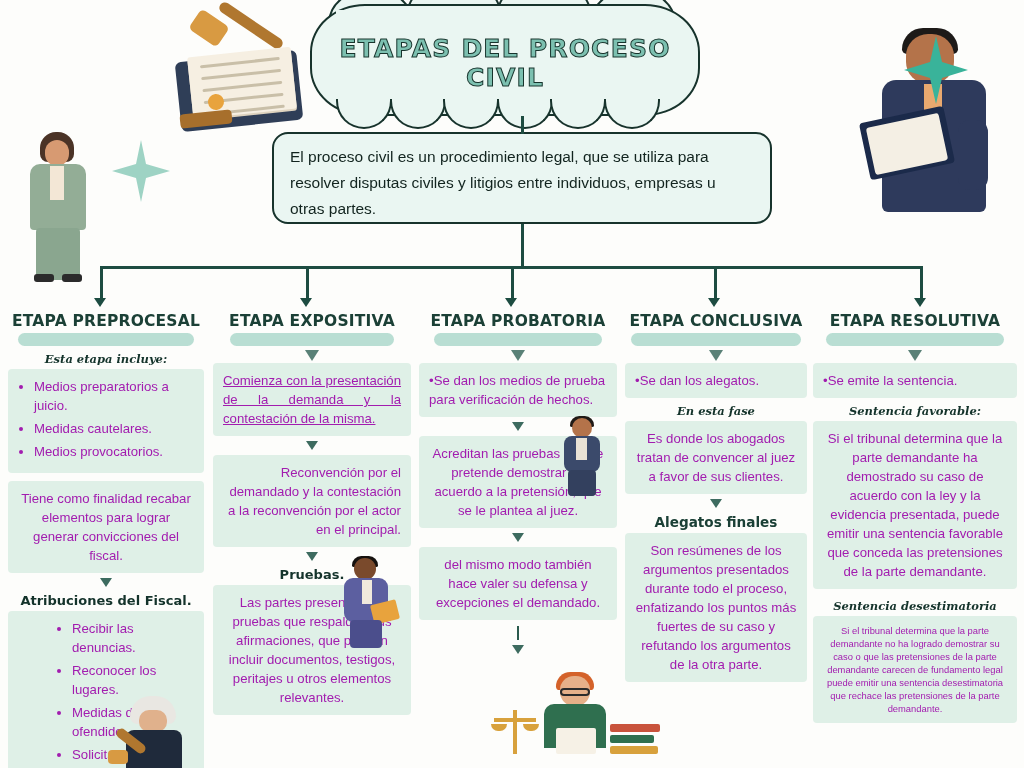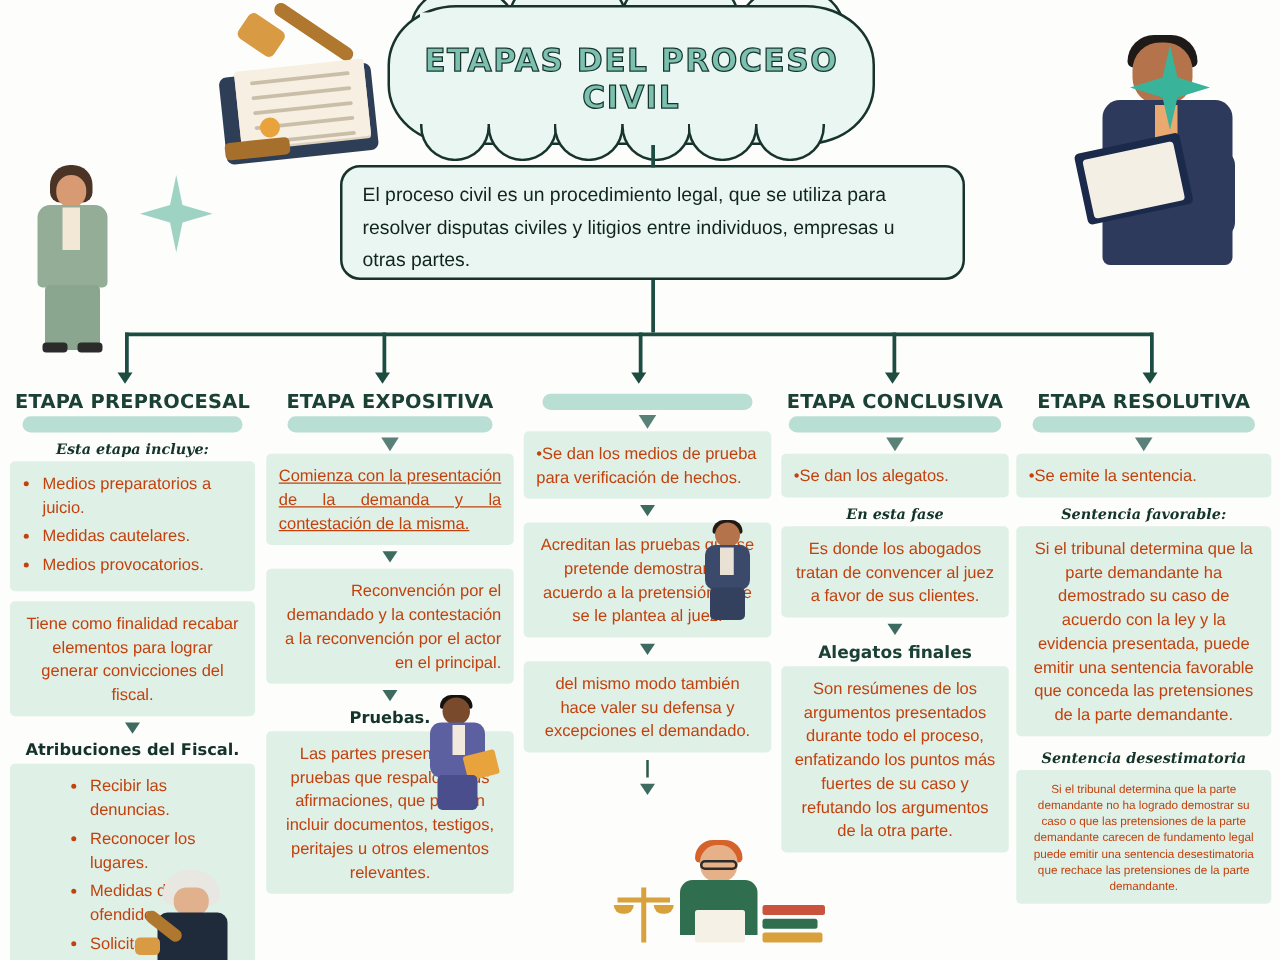--- a/index.html
+++ b/index.html
@@ -92,21 +92,21 @@
   }
   .small-arrow {
     margin: 4px auto 2px; width: 0; height: 0;
     border-left: 7px solid transparent;
     border-right: 7px solid transparent;
     border-top: 11px solid #3d6b5f;
     opacity: .85;
   }
   .box {
     background: #dff0e7; border-radius: 4px;
-    padding: 8px 10px; font-size: 13.2px; line-height: 19px; color: #c2410c;
+    padding: 8px 10px; font-size: 13.2px; line-height: 19px; color: #a21caf;
     margin: 0 auto;
   }
   .box.center { text-align: center; }
   .box.just { text-align: justify; }
   ul.bul { margin: 0; padding-left: 16px; }
   ul.bul li { margin: 0 0 4px 0; }
   .sub-label {
     text-align: center; font-size: 11.5px; font-weight: bold;
     color: #14332b; font-family: "DejaVu Serif", serif; font-style: italic;
     margin: 6px 0 3px;
@@ -344,20 +344,21 @@
     <span>Comienza con la presentación de la demanda y la contestación de la misma.</span>
   </div>
   <div class="mini-arrow"></div>
   <div class="box center" style="width:198px;text-align:right;">Reconvención por el demandado y la contestación a la reconvención por el actor en el principal.</div>
   <div class="mini-arrow"></div>
   <div class="sub-label plain">Pruebas.</div>
   <div class="box center" style="width:198px;">Las partes presentan las pruebas que respaldan sus afirmaciones, que pueden incluir documentos, testigos, peritajes u otros elementos relevantes.</div>
 </div>
 
 <div class="column" style="left:418px; width:200px;">
+  <div class="col-head">ETAPA PROBATORIA</div>
   <div class="head-underline" style="width:168px;"></div>
   <div class="small-arrow"></div>
   <div class="box" style="width:198px;">
     <span style="display:inline-block;">•<span>Se dan los medios de prueba para verificación de hechos.</span></span>
   </div>
   <div class="mini-arrow"></div>
   <div class="box center" style="width:198px;">Acreditan las pruebas que se pretende demostrar de acuerdo a la pretensión, que se le plantea al juez.</div>
   <div class="mini-arrow"></div>
   <div class="box center" style="width:198px;">del mismo modo también hace valer su defensa y excepciones el demandado.</div>
   <div class="vstub" style="margin-top:6px;"></div>

